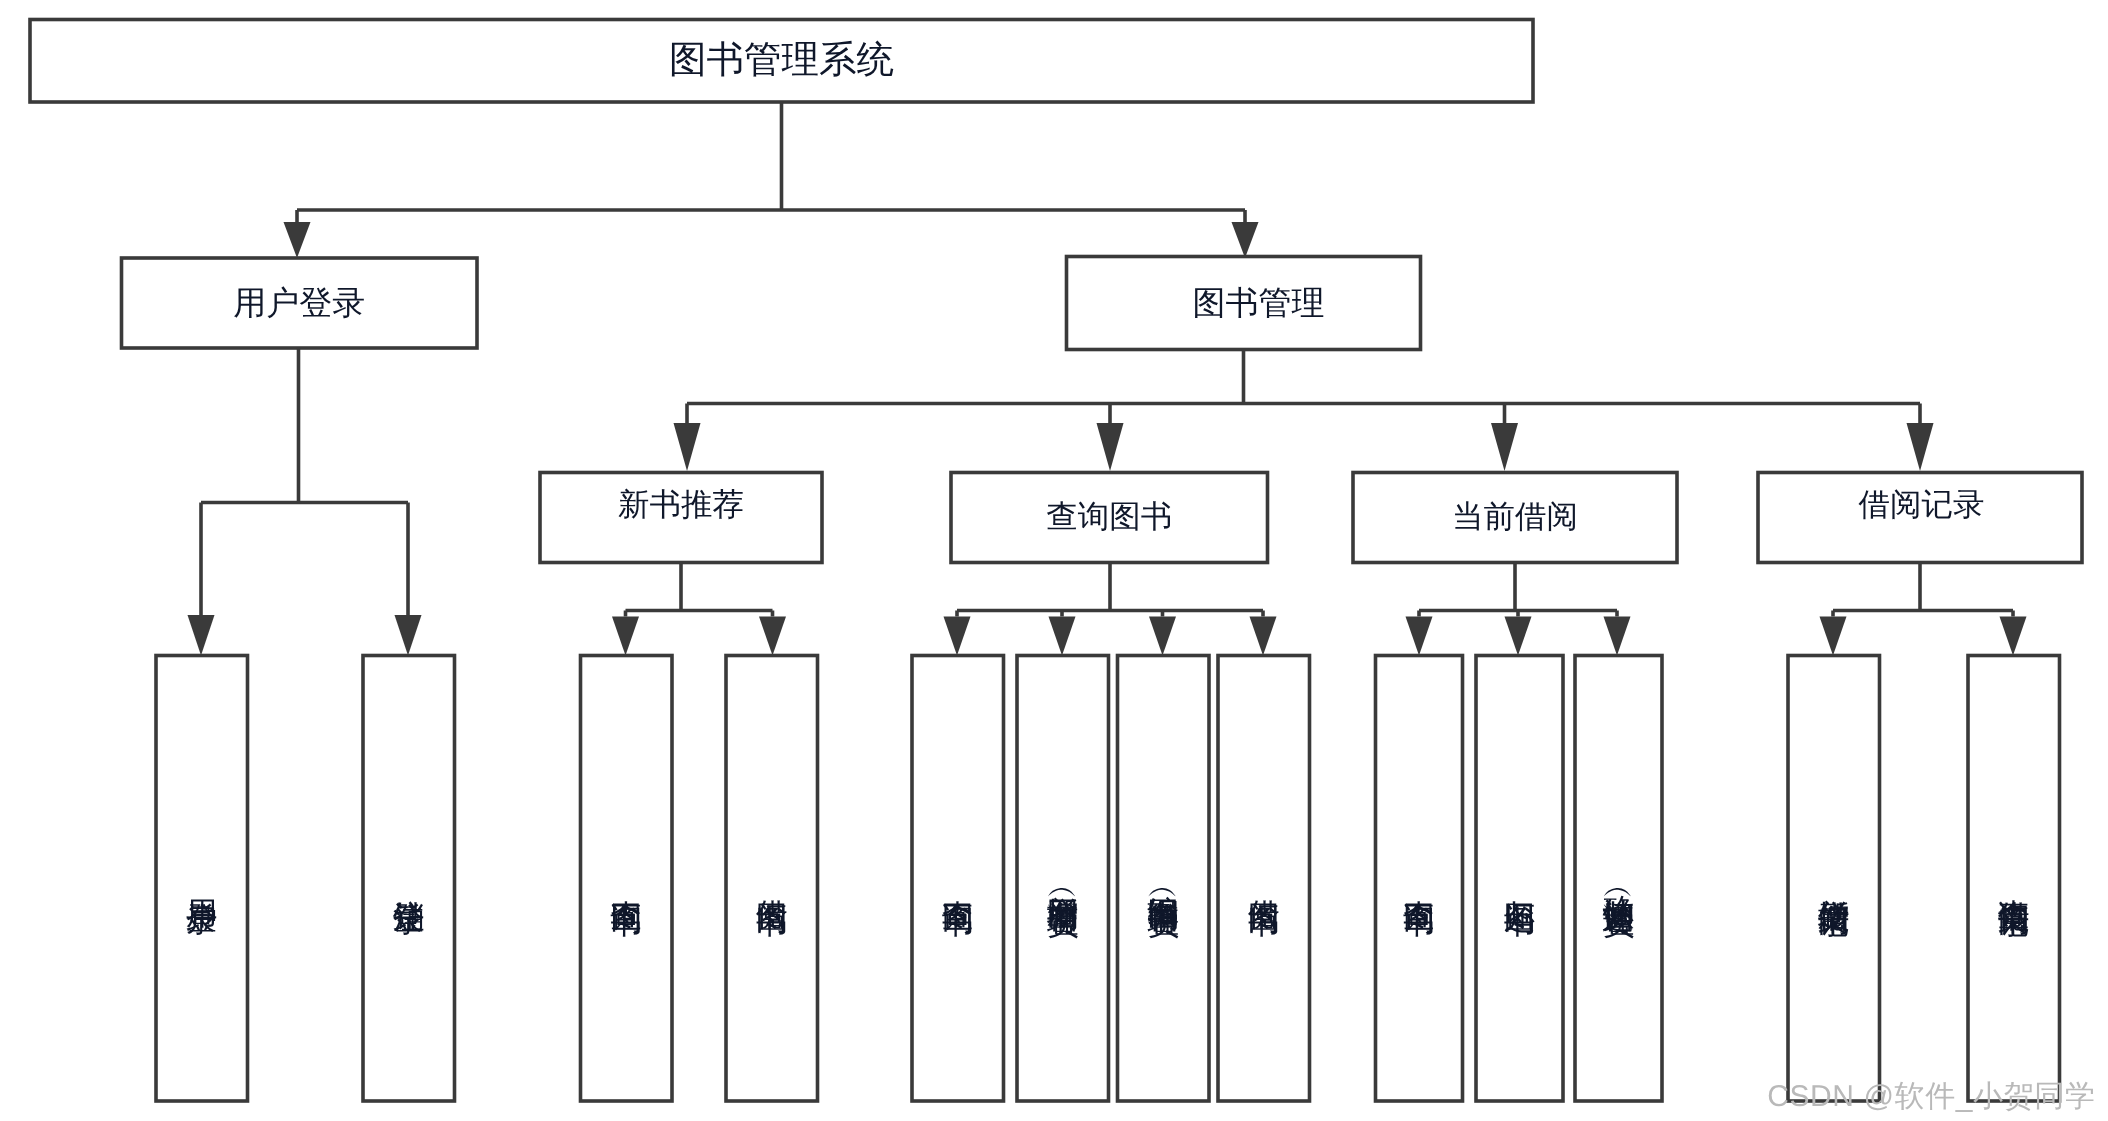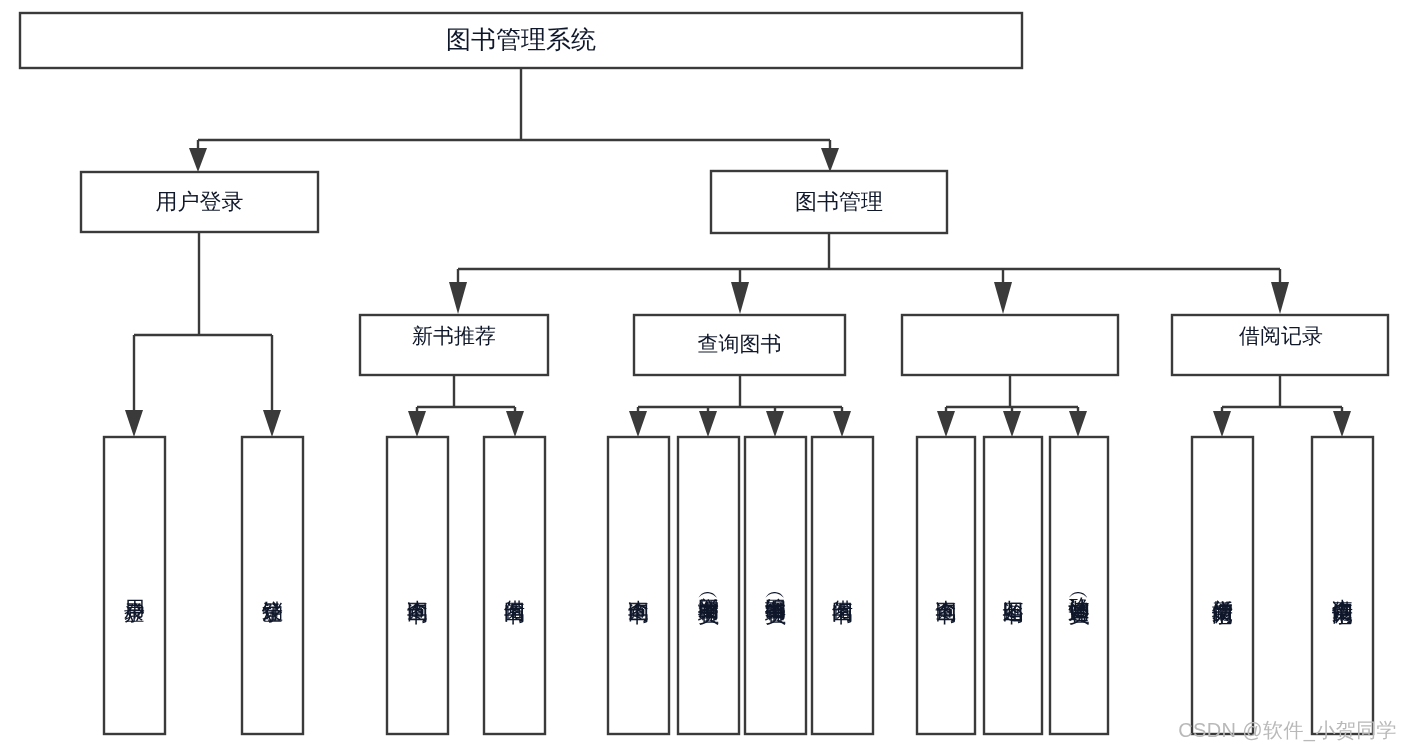--- a/index.html
+++ b/index.html
@@ -166,20 +166,21 @@
     <rect class="node-box" x="1312" y="437" width="61" height="297"></rect>
   </svg>
 
   <div class="node-label horizontal lvl0-label" style="left:20px; top:13px; width:1002px; height:55px;">图书管理系统</div>
 
   <div class="node-label horizontal lvl1-label" style="left:81px; top:172px; width:237px; height:60px;">用户登录</div>
   <div class="node-label horizontal lvl1-label" style="left:711px; top:171px; width:256px; height:62px;">图书管理</div>
 
   <div class="node-label horizontal lvl2-label" style="left:360px; top:315px; width:188px; height:44px;">新书推荐</div>
   <div class="node-label horizontal lvl2-label" style="left:634px; top:315px; width:211px; height:60px;">查询图书</div>
+  <div class="node-label horizontal lvl2-label" style="left:902px; top:315px; width:216px; height:60px;">当前借阅</div>
   <div class="node-label horizontal lvl2-label" style="left:1173px; top:315px; width:216px; height:43px;">借阅记录</div>
 
   <div class="node-label vertical leaf-label" style="left:104px; top:437px; width:61px; height:297px;">用户登录</div>
   <div class="node-label vertical leaf-label" style="left:242px; top:437px; width:61px; height:297px;">注销登录</div>
 
   <div class="node-label vertical leaf-label" style="left:387px; top:437px; width:61px; height:297px;">查询图书</div>
   <div class="node-label vertical leaf-label" style="left:484px; top:437px; width:61px; height:297px;">借阅图书</div>
 
   <div class="node-label vertical leaf-label" style="left:608px; top:437px; width:61px; height:297px;">查询图书</div>
   <div class="node-label vertical leaf-label" style="left:678px; top:437px; width:61px; height:297px;">新增图书（管理员）</div>

